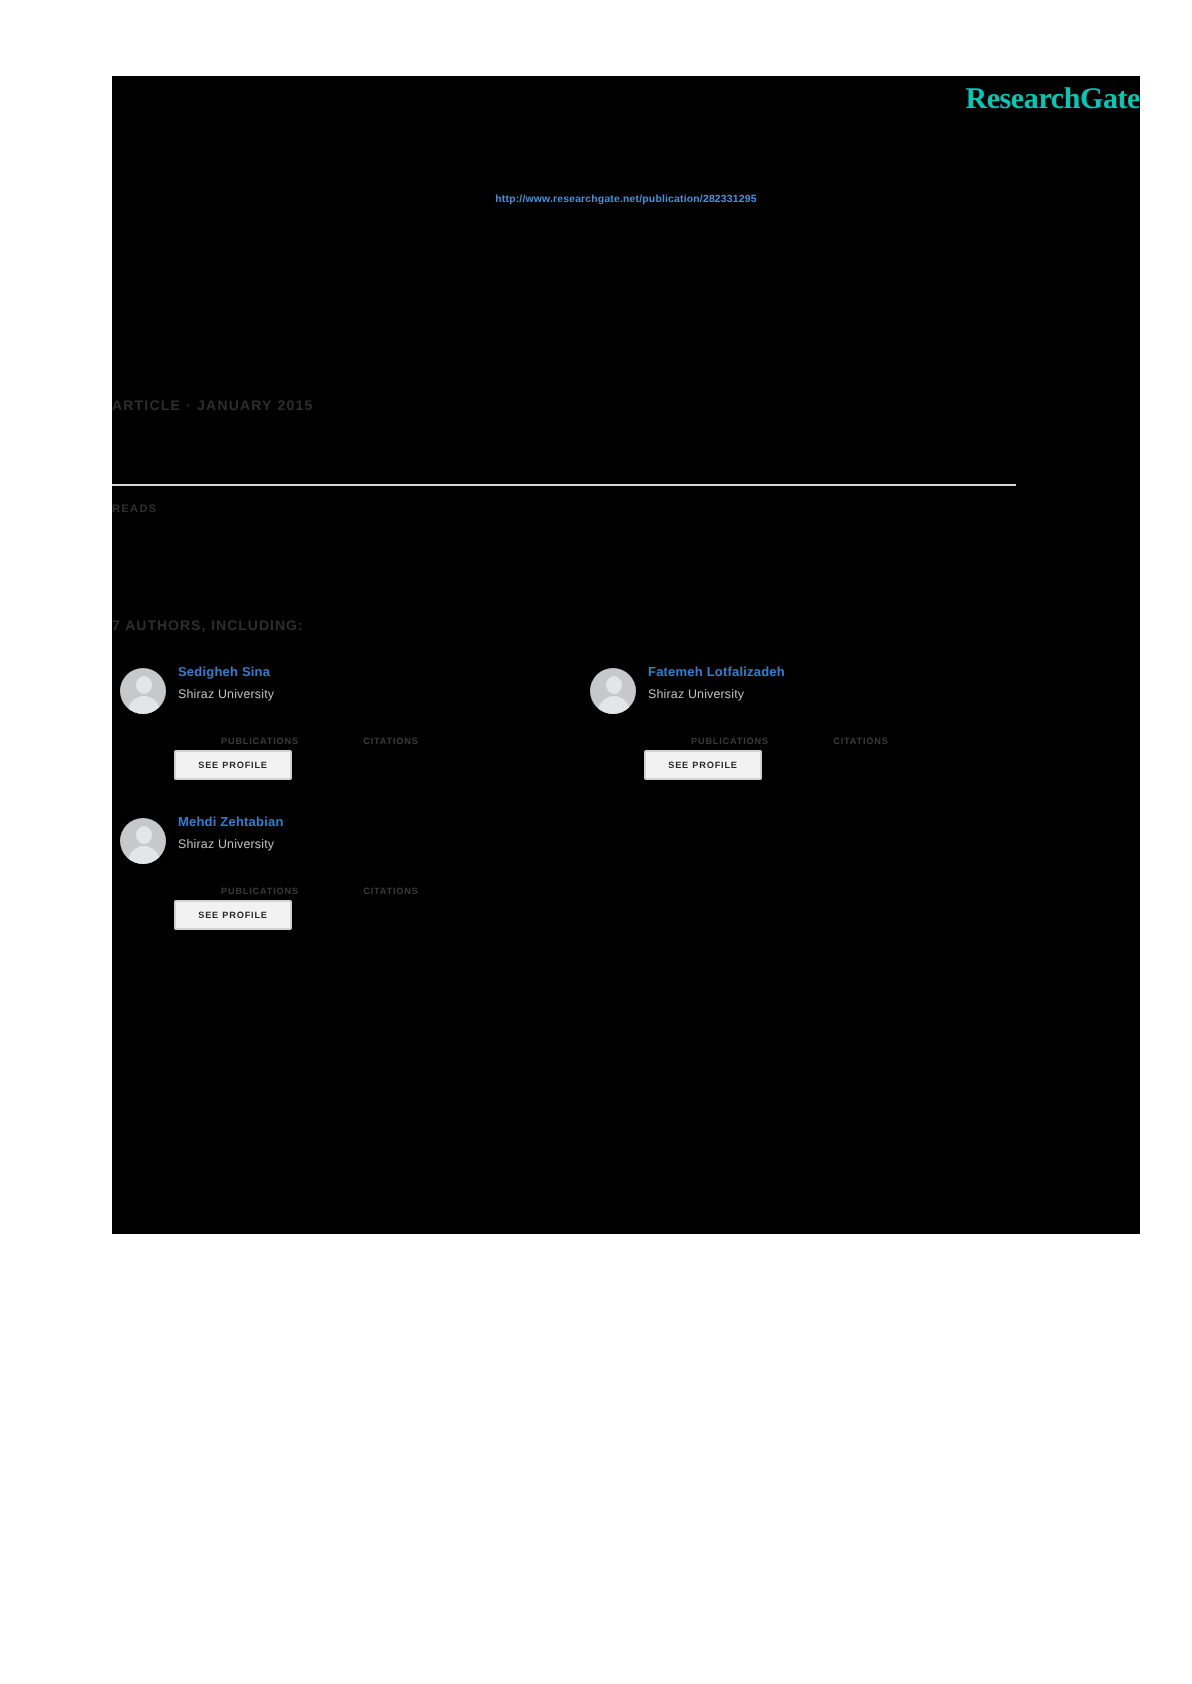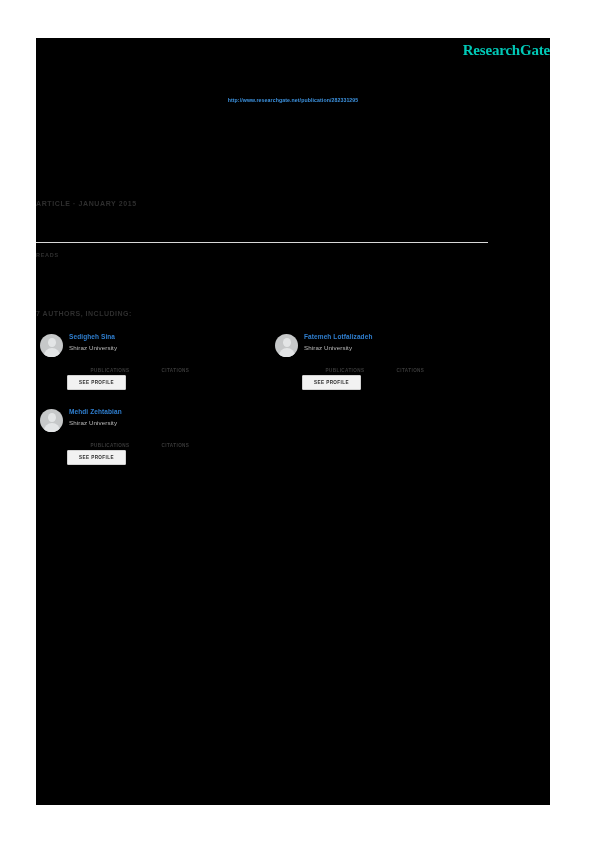--- a/index.html
+++ b/index.html
@@ -12,22 +12,22 @@
   }
   .page{
     position:absolute;
     left:0;top:0;
     width:596px;height:842px;
     background:#ffffff;
   }
   
   .sheet{
     position:absolute;
-    left:36px;top:38px;
-    width:514px;height:767px;
+    left:56px;top:38px;
+    width:514px;height:579px;
     background:#000000;
     overflow:hidden;
   }
   
   .rg-logo{
     position:absolute;
     right:0px;top:4px;
     font-family:"Liberation Serif", serif;
     font-weight:bold;
     font-size:15px;

